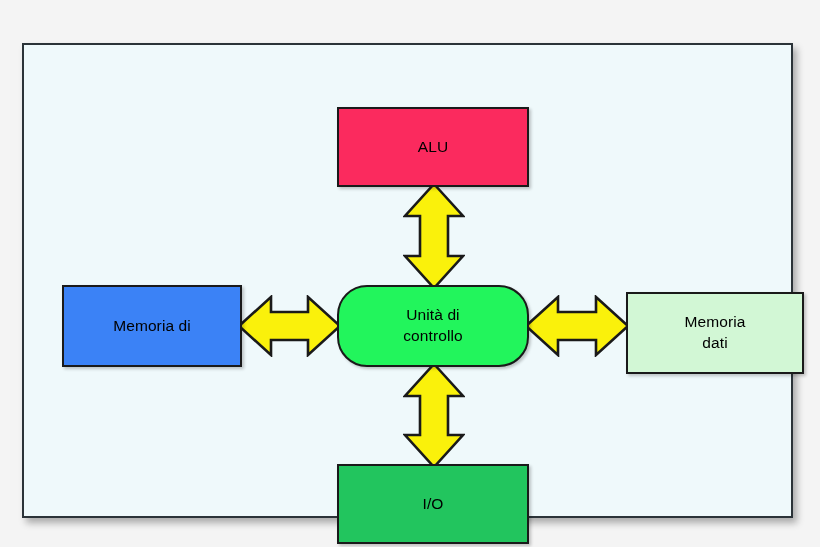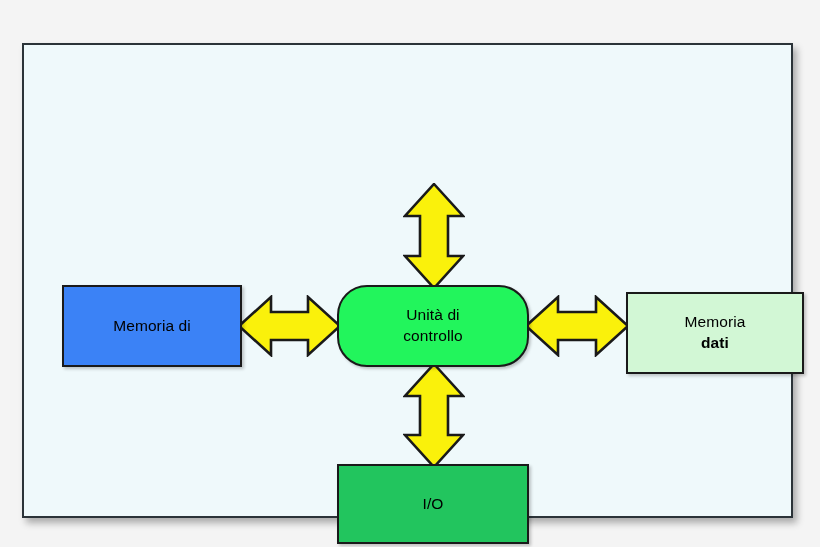--- a/index.html
+++ b/index.html
@@ -88,38 +88,41 @@
         <polygon points="1,31 33,2 33,17 70,17 70,2 102,31 70,60 70,45 33,45 33,60" fill="#faf10b" stroke="#1a1a1a" stroke-width="2.6" stroke-linejoin="miter"></polygon>
       </svg>
     </div>
 
     <div class="arrow" id="arrow-datamem">
       <svg viewBox="0 0 105 62" preserveAspectRatio="none">
         <polygon points="1,31 33,2 33,17 71,17 71,2 103,31 71,60 71,45 33,45 33,60" fill="#faf10b" stroke="#1a1a1a" stroke-width="2.6" stroke-linejoin="miter"></polygon>
       </svg>
     </div>
 
+    <div class="node" id="node-alu" style="background: rgb(251, 42, 94);">
+      <span>ALU</span>
+    </div>
 
     <div class="node" id="node-control" style="background: rgb(34, 245, 92); border-radius: 30px;">
       <span>
         <span style="display: block;">Unità di</span>
         <span style="display: block;">controllo</span>
       </span>
     </div>
 
     <div class="node" id="node-progmem" style="background: #3b82f6;">
       <span>
         <span style="display: block;">Memoria di</span>
       </span>
     </div>
 
     <div class="node" id="node-datamem" style="background: rgb(210, 247, 213); margin-top: 7px;">
       <span>
         <span style="display: block;">Memoria</span>
-        <span style="display: block; font-weight: bold;">dati</span>
+        <span style="display: block;">dati</span>
       </span>
     </div>
 
     <div class="node" id="node-io" style="background: #22c55e;">
       <span>I/O</span>
     </div>
 
   </div>
 </div>
 

